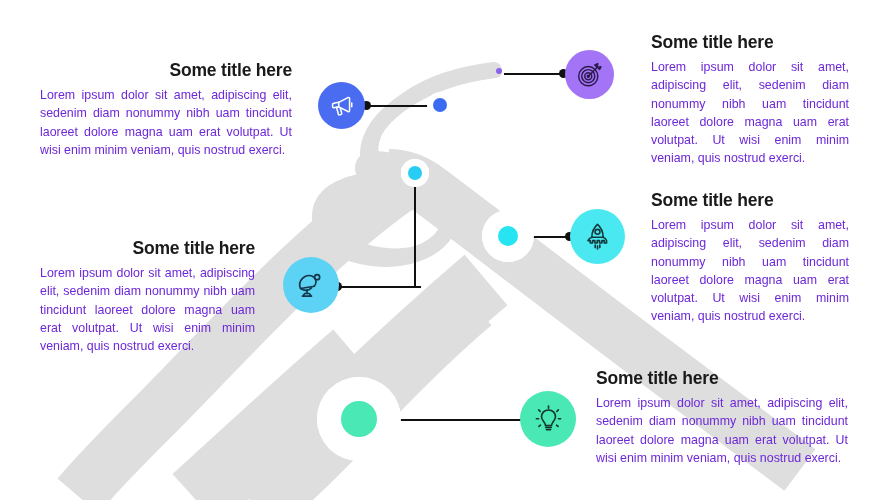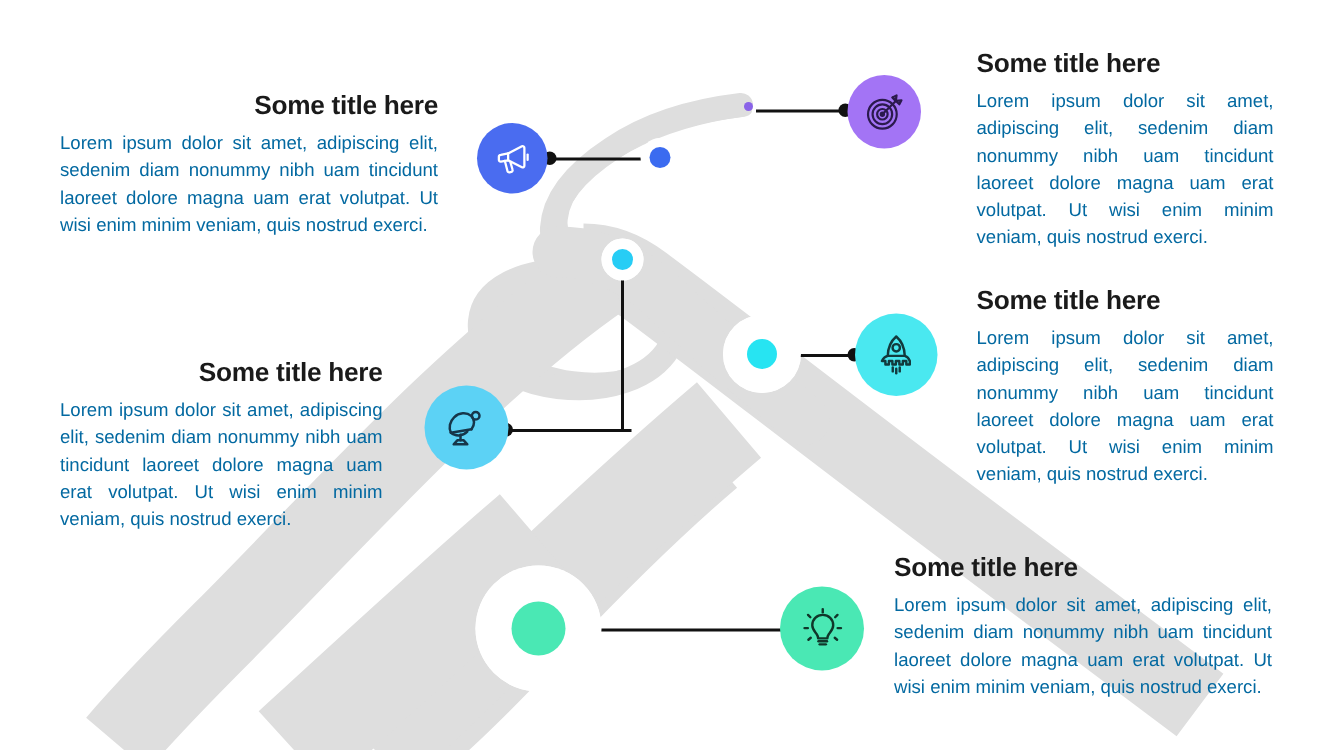--- a/index.html
+++ b/index.html
@@ -19,21 +19,21 @@
   .block .title{
     font-size:17.5px;
     font-weight:bold;
     color:#1a1a1a;
     letter-spacing:-0.2px;
     margin:0 0 6px 0;
     line-height:1.15;
   }
   .block .body{
     font-size:12.4px;
-    color:#0369a1;
+    color:#6d28d9;
     line-height:1.47;
     margin:0;
     text-align:justify;
     text-justify:inter-word;
     hyphens:none;
   }
   .block.right-align .title{text-align:right;}
   .block.right-align .body{text-align:justify;}
   .block.left-align .title{text-align:left;}
 

